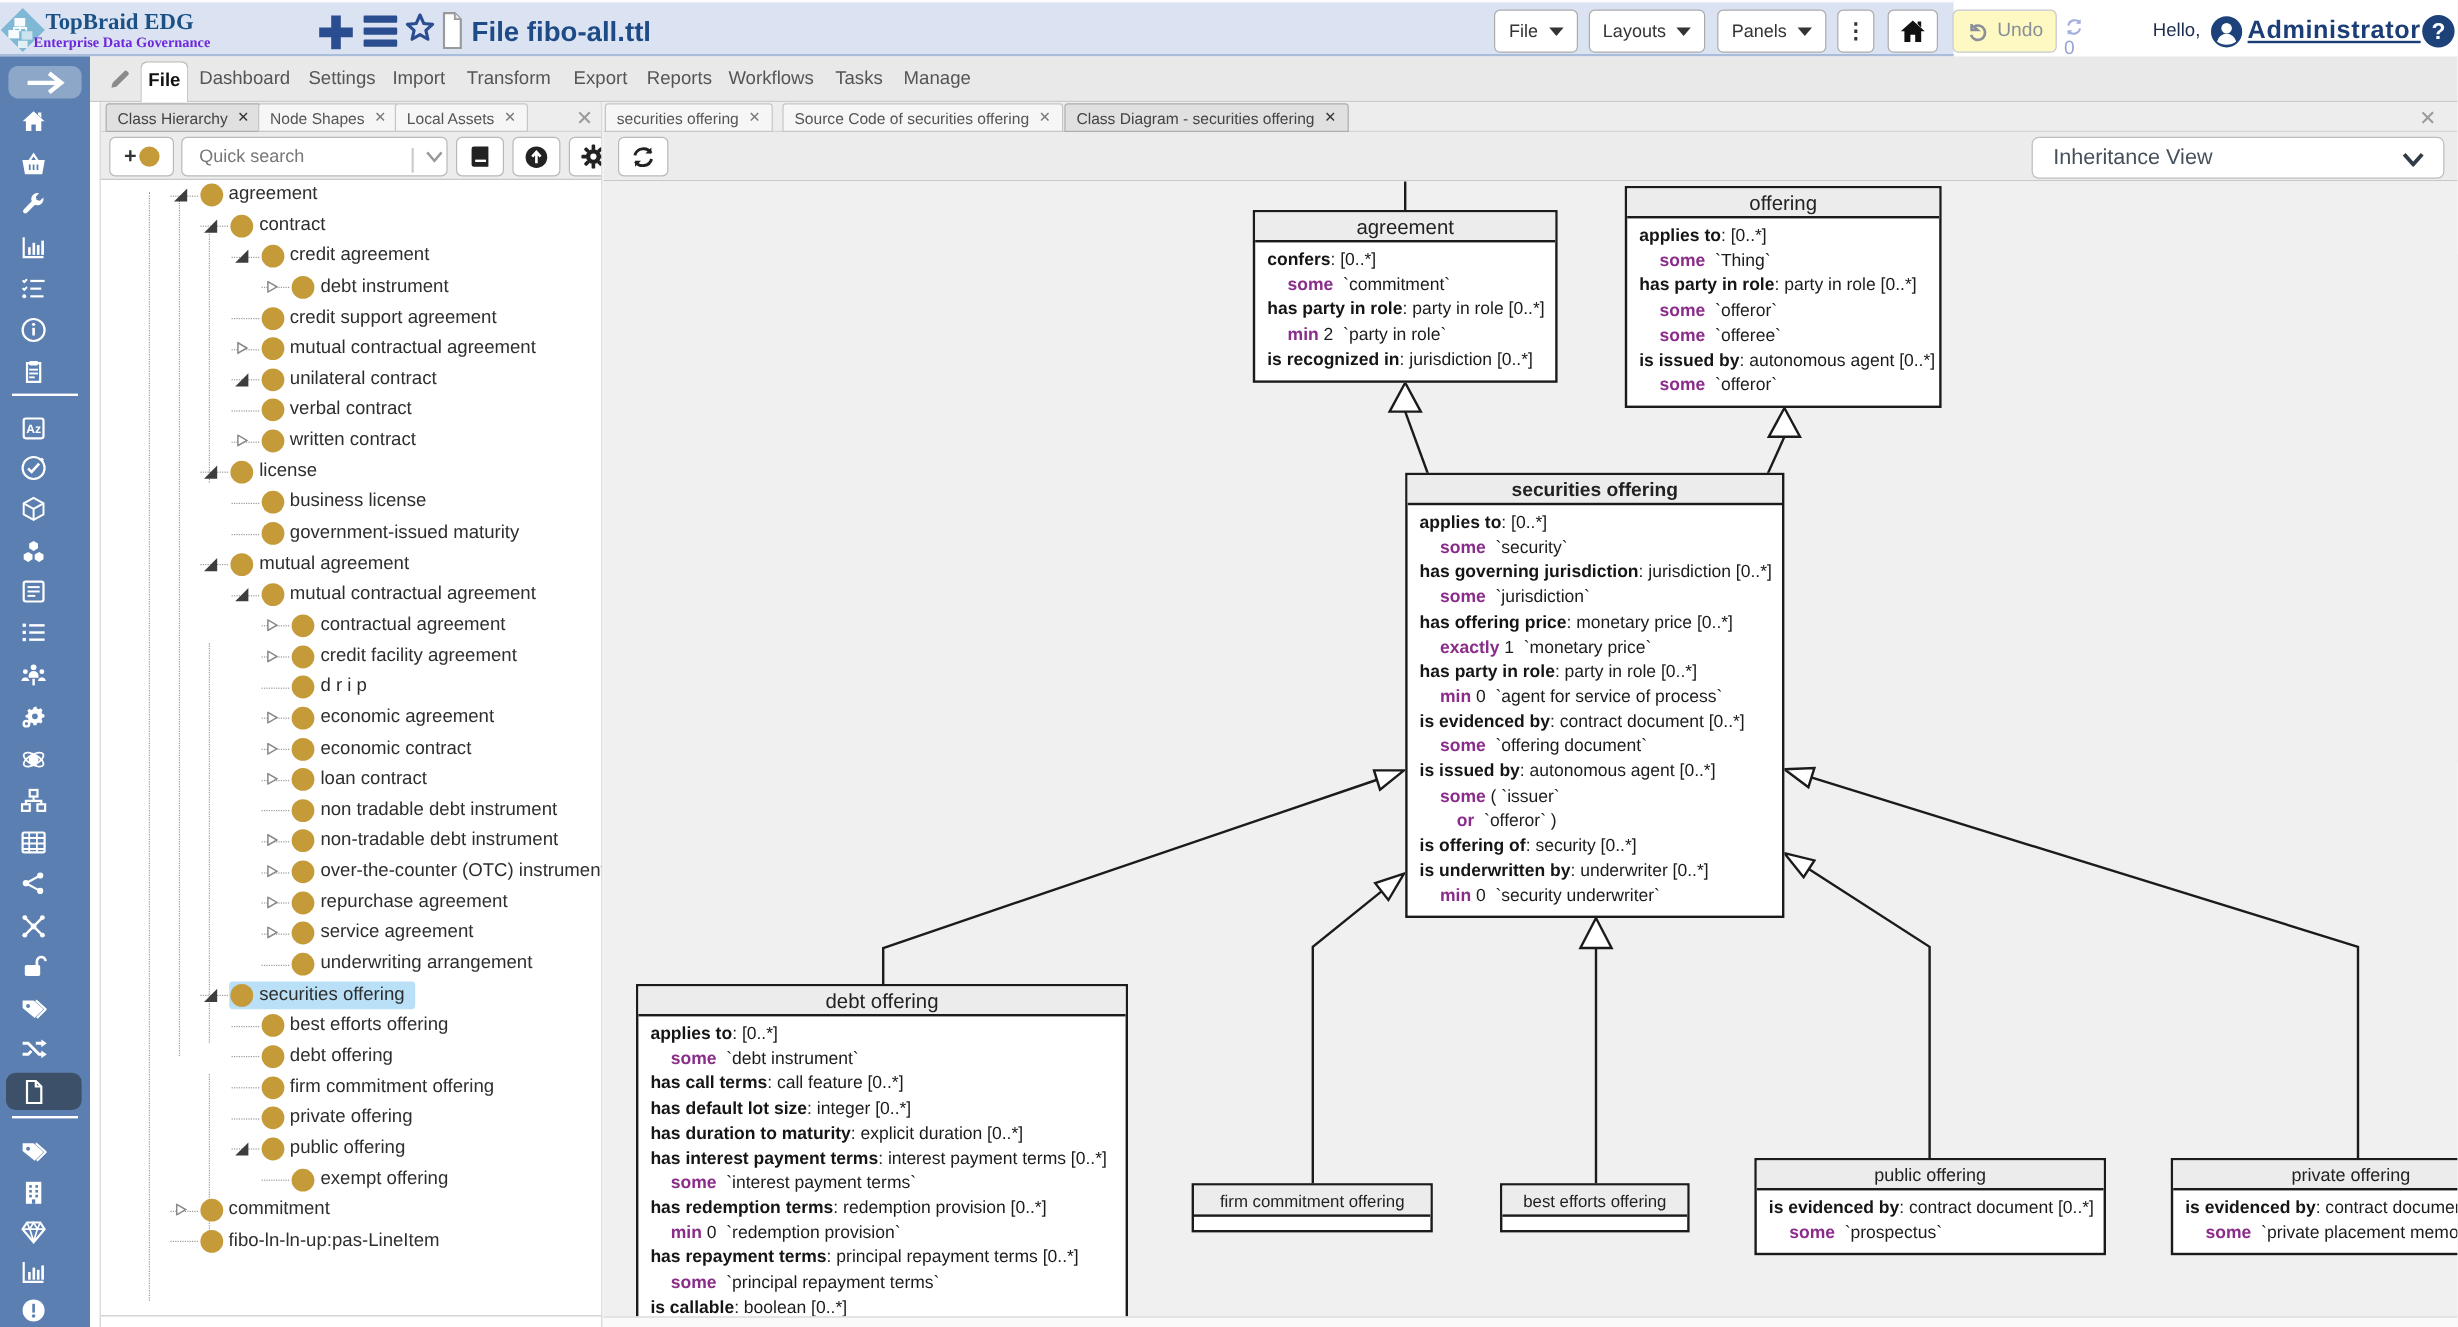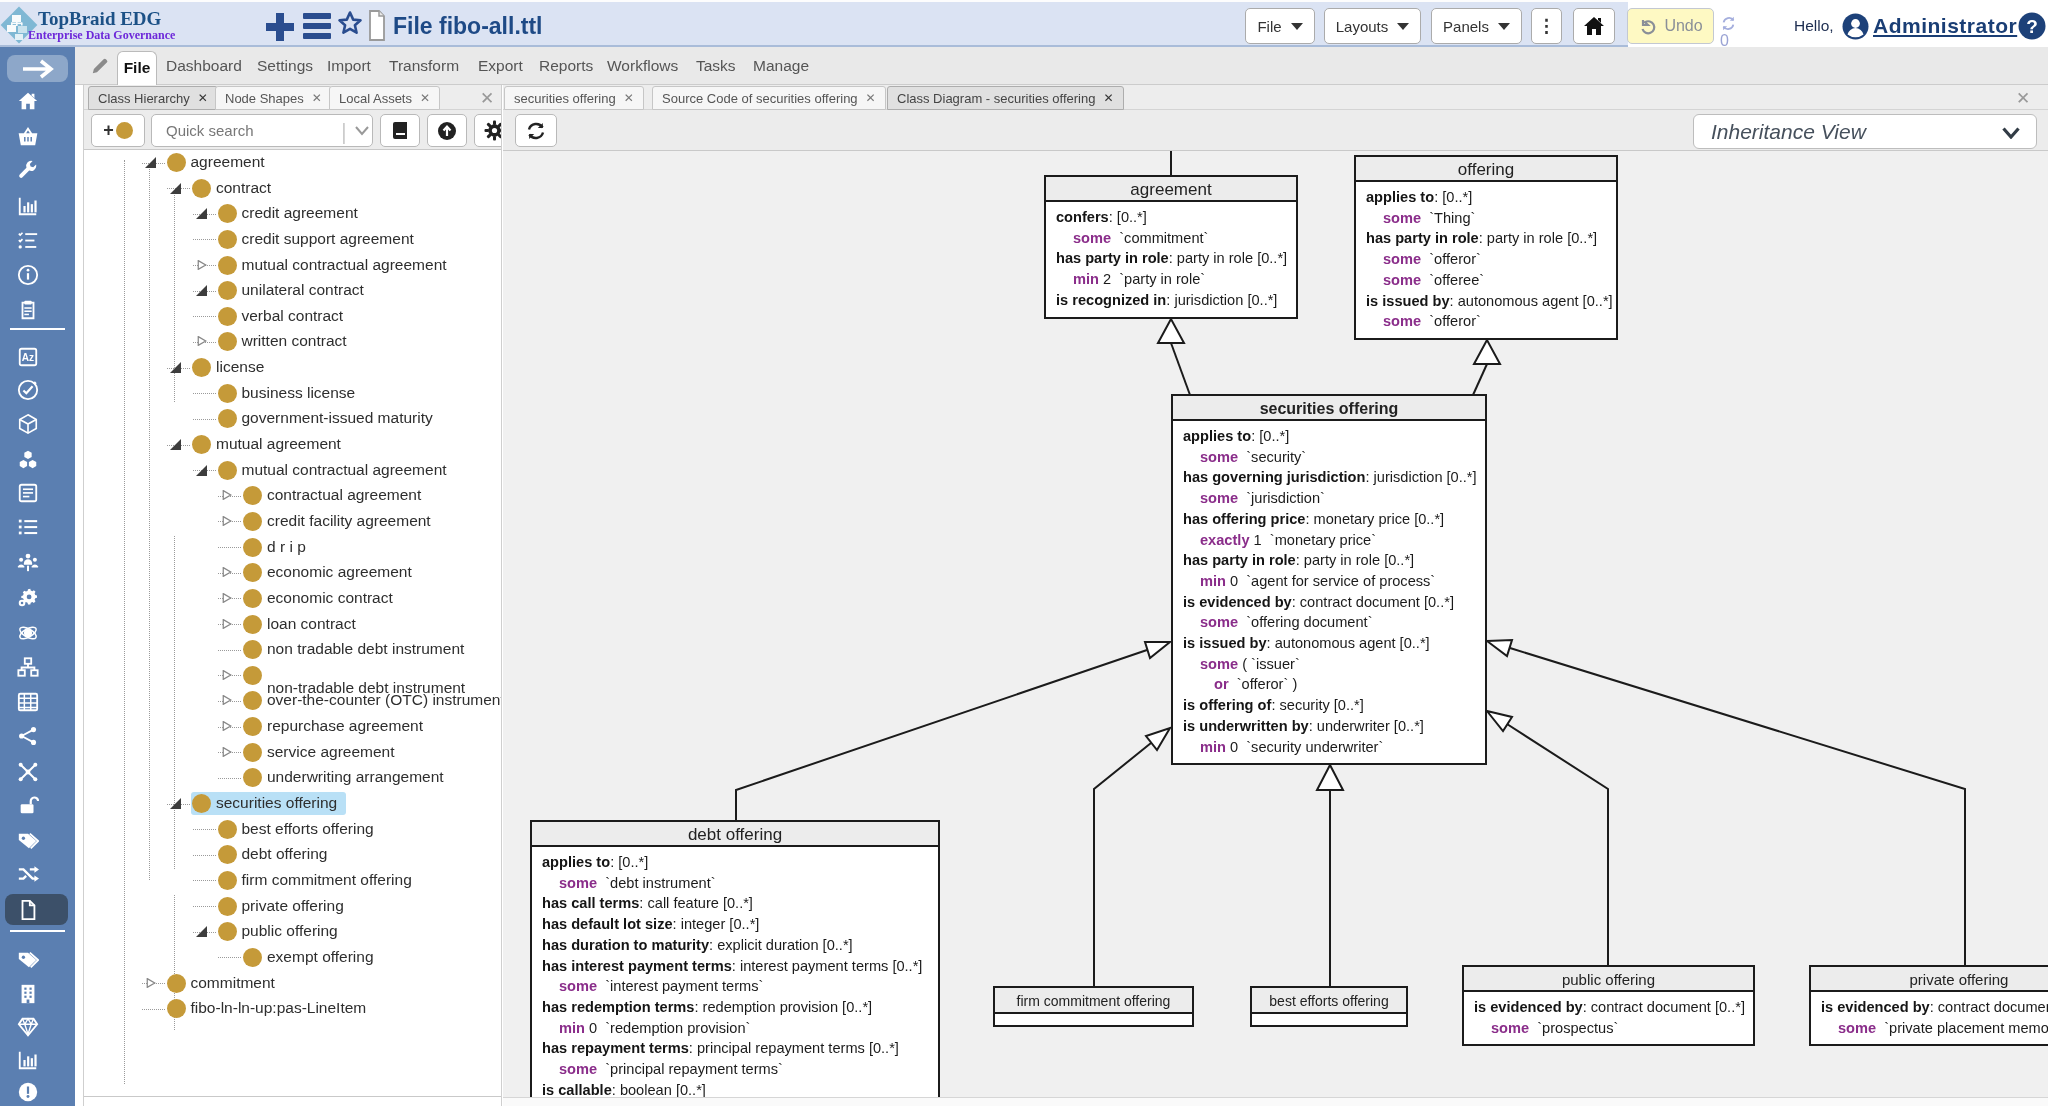--- a/index.html
+++ b/index.html
@@ -52,21 +52,21 @@
 .circ { position:absolute; top:3px; width:19px; height:19px; border-radius:50%; background:#c59a39; }
 .sel { background:#b9e0f6; border-radius:3px; }
 .guide { position:absolute; border-left:1px dotted #9a9a9a; width:0; }
 .stub { position:absolute; border-top:1px dotted #9a9a9a; height:0; }
 .tri-exp { position:absolute; width:0; height:0; border-left:11px solid transparent; border-bottom:11px solid #3d3d3d; top:7px; }
 .tri-col { position:absolute; width:10px; height:10px; top:7px; }
 
 
 #rpanel { position:absolute; left:503px; top:85px; width:1545px; height:1021px; background:#f0f0f0; }
 #rtoolbar { position:absolute; left:0; top:25px; width:100%; height:41px; background:#ececec; border-bottom:1px solid #c9c9c9; }
-#ivsel { position:absolute; left:1190px; top:4px; width:344px; height:35px; background:#fff; border:1px solid #bdbdbd; border-radius:6px; font-size:21px; color:#46505c; display:flex; align-items:center; padding-left:17px;font-style:italic; }
+#ivsel { position:absolute; left:1190px; top:4px; width:344px; height:35px; background:#fff; border:1px solid #bdbdbd; border-radius:6px; font-size:18px; color:#46505c; display:flex; align-items:center; padding-left:17px; }
 #diagram { position:absolute; left:0; top:66px; width:1545px; height:946px; background:#f0f0f0; overflow:hidden; }
 #hscroll { position:absolute; left:0; top:1012px; width:1545px; height:9px; background:#fafafa; border-top:1px solid #d6d6d6; }
 
 
 .cls { position:absolute; background:#ffffff; border:2px solid #1b1b1b; }
 .cls .hd { background:#ececec; border-bottom:2px solid #1b1b1b; text-align:center; font-size:17px; color:#222; white-space:nowrap; overflow:hidden; }
 .cls .bd { padding:5px 0 6px 10px; font-size:14.6px; line-height:20.7px; color:#1b1b1b; white-space:nowrap; overflow:hidden; }
 .cls b { font-weight:bold; color:#151515; }
 .kw { font-weight:bold; color:#8a2d8a; }
 .ind { padding-left:17px; }
@@ -407,20 +407,28 @@
         <div class="circ" style="left:108px"></div>
         <div class="tlabel" style="left:132px;">contract</div>
       </div>
       <div class="trow">
         <div class="stub" style="left:108.5px; top:12.5px; width:23px;"></div>
         <div class="tri-exp" style="left:111.5px"></div>
         <div class="circ" style="left:133.5px"></div>
         <div class="tlabel" style="left:157.5px;">credit agreement</div>
       </div>
       <div class="trow">
+        <div class="stub" style="left:134px; top:12.5px; width:23px;"></div>
+        <svg class="tri-col" style="left:138px" viewBox="0 0 8 8">
+          <path d="M1 0.5L7 4 1 7.5z" fill="#fff" stroke="#888" stroke-width="1"></path>
+        </svg>
+        <div class="circ" style="left:159px"></div>
+        <div class="tlabel" style="left:183px;">debt instrument</div>
+      </div>
+      <div class="trow">
         <div class="stub" style="left:108.5px; top:12.5px; width:23px;"></div>
         <div class="circ" style="left:133.5px"></div>
         <div class="tlabel" style="left:157.5px;">credit support agreement</div>
       </div>
       <div class="trow">
         <div class="stub" style="left:108.5px; top:12.5px; width:23px;"></div>
         <svg class="tri-col" style="left:112.5px" viewBox="0 0 8 8">
           <path d="M1 0.5L7 4 1 7.5z" fill="#fff" stroke="#888" stroke-width="1"></path>
         </svg>
         <div class="circ" style="left:133.5px"></div>
@@ -522,21 +530,21 @@
         <div class="stub" style="left:134px; top:12.5px; width:23px;"></div>
         <div class="circ" style="left:159px"></div>
         <div class="tlabel" style="left:183px;">non tradable debt instrument</div>
       </div>
       <div class="trow">
         <div class="stub" style="left:134px; top:12.5px; width:23px;"></div>
         <svg class="tri-col" style="left:138px" viewBox="0 0 8 8">
           <path d="M1 0.5L7 4 1 7.5z" fill="#fff" stroke="#888" stroke-width="1"></path>
         </svg>
         <div class="circ" style="left:159px"></div>
-        <div class="tlabel" style="left:183px;margin-top:13px;">non-tradable debt instrument</div>
+        <div class="tlabel" style="left:183px;">non-tradable debt instrument</div>
       </div>
       <div class="trow">
         <div class="stub" style="left:134px; top:12.5px; width:23px;"></div>
         <svg class="tri-col" style="left:138px" viewBox="0 0 8 8">
           <path d="M1 0.5L7 4 1 7.5z" fill="#fff" stroke="#888" stroke-width="1"></path>
         </svg>
         <div class="circ" style="left:159px"></div>
         <div class="tlabel" style="left:183px;">over-the-counter (OTC) instrument</div>
       </div>
       <div class="trow">

